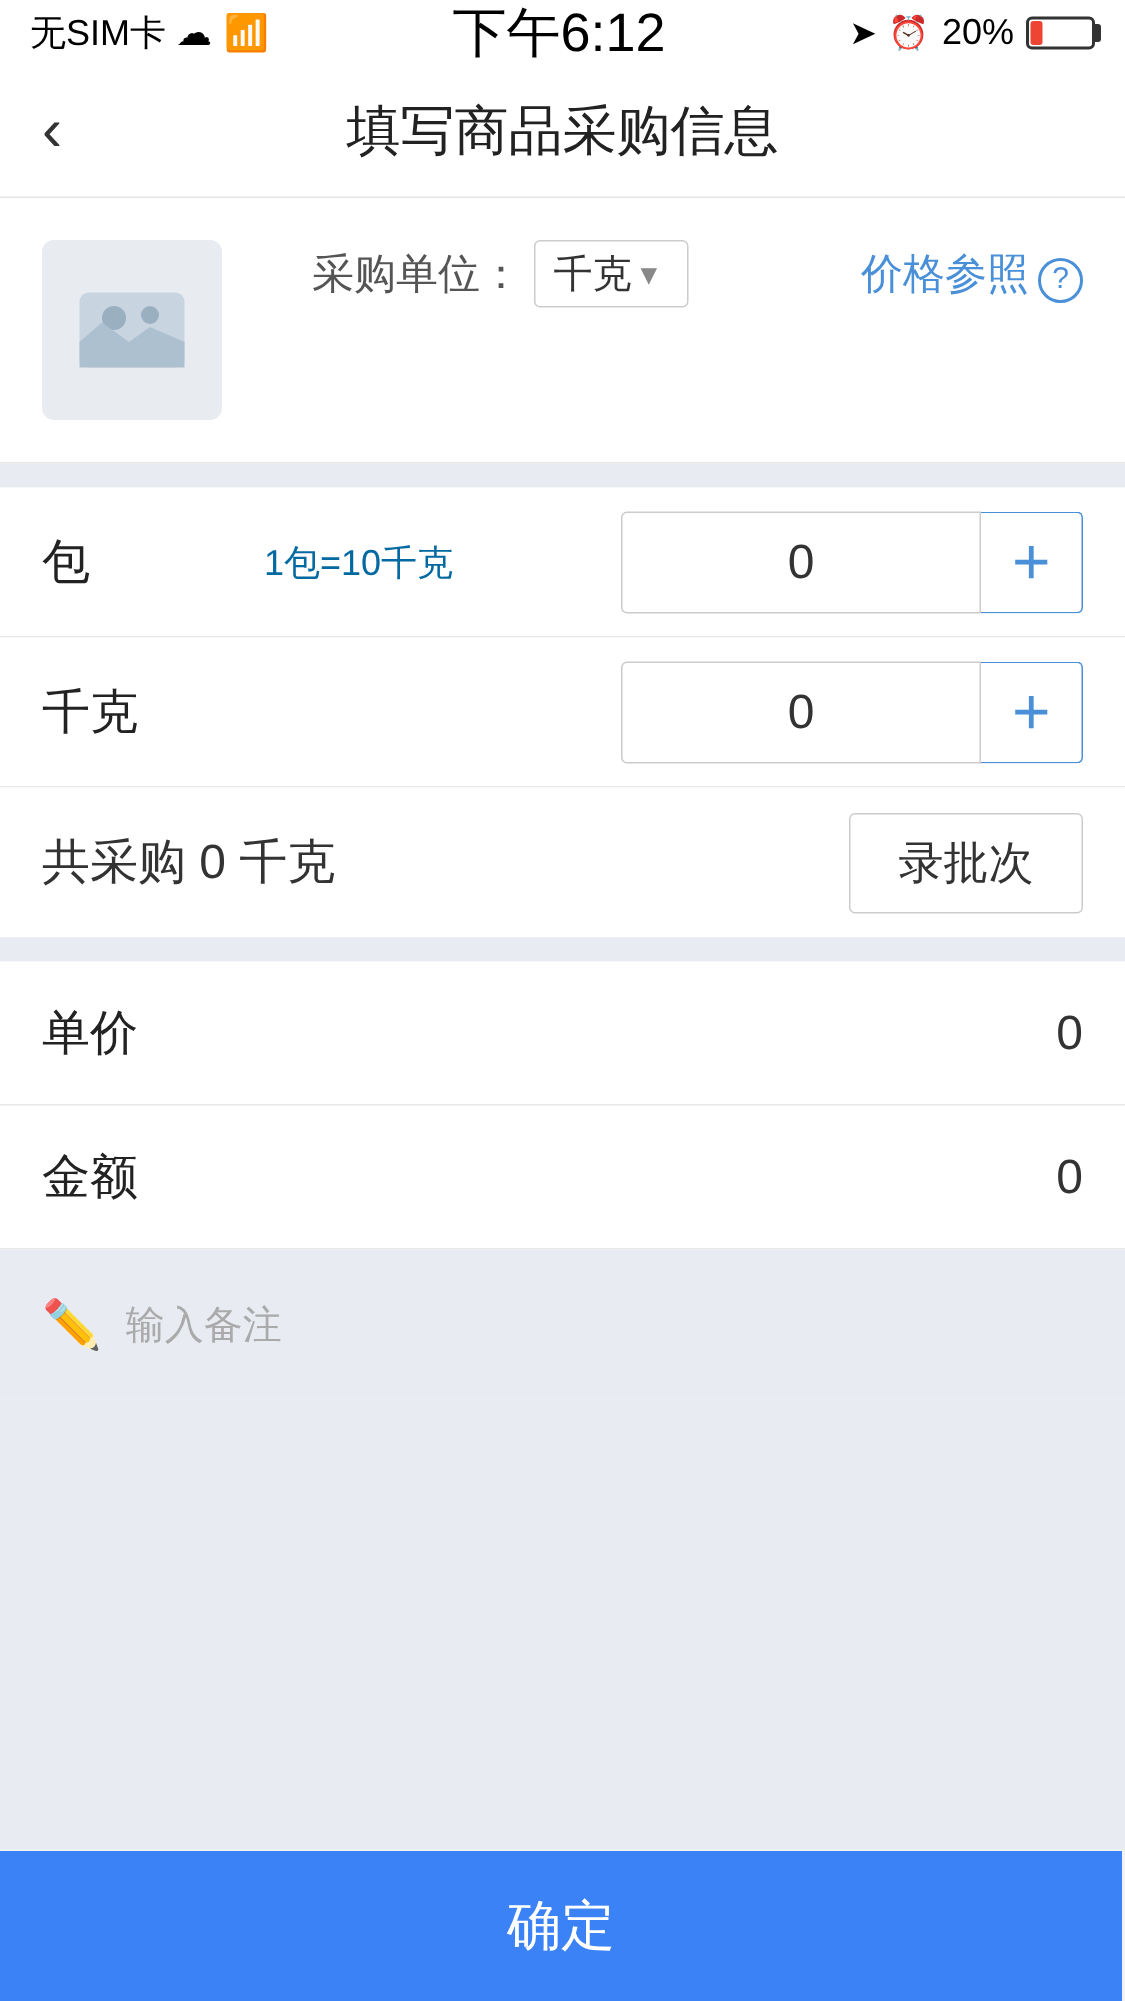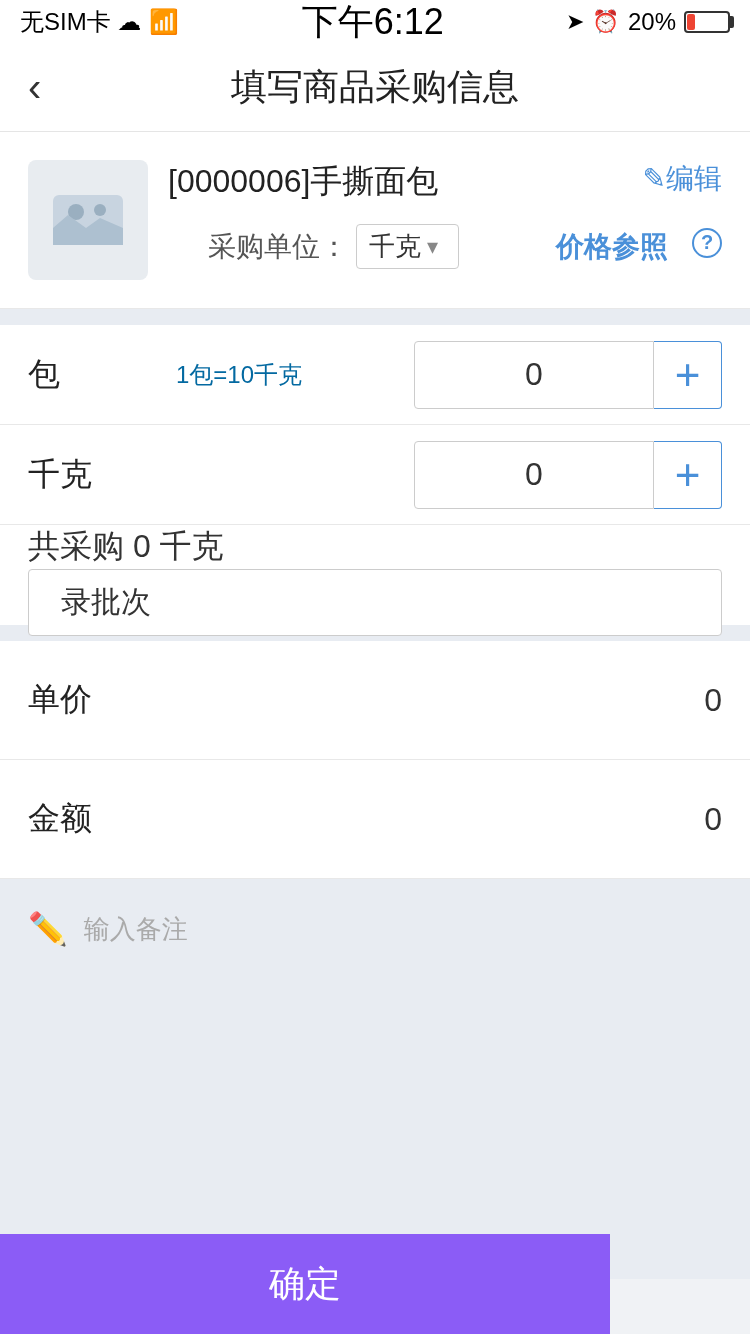--- a/index.html
+++ b/index.html
@@ -135,24 +135,23 @@
       position: relative;
       display: flex;
       align-items: center;
       gap: 6px;
       cursor: pointer;
     }
     .price-ref {
       color: #4a90d9;
       font-size: 28px;
       display: flex;
-      align-items: flex-start;
-      gap: 24px;
-      cursor: pointer;
-      font-weight: bold;
+      align-items: flex-end;
+      gap: 6px;
+      cursor: pointer;
     }
 
     
     .section-divider {
       height: 16px;
       background: #e8ecf2;
     }
 
     
     .input-section {
@@ -205,25 +204,25 @@
       display: flex;
       align-items: center;
       justify-content: center;
       cursor: pointer;
       line-height: 1;
     }
 
     
     .summary-row {
       display: flex;
+      align-items: center;
       justify-content: space-between;
       padding: 0 28px;
       height: 100px;
       background: #fff;
-      flex-direction: column;
     }
     .summary-text {
       font-size: 32px;
       color: #333;
     }
     .batch-btn {
       border: 1px solid #ccc;
       border-radius: 4px;
       padding: 12px 32px;
       font-size: 30px;
@@ -235,21 +234,21 @@
     
     .price-section {
       background: #fff;
       margin-top: 0;
     }
     .price-row {
       display: flex;
       align-items: center;
       justify-content: space-between;
       padding: 0 28px;
-      height: 119px;
+      height: 96px;
       border-bottom: 1px solid #e8e8e8;
     }
     .price-label {
       font-size: 32px;
       color: #222;
     }
     .price-value {
       font-size: 32px;
       color: #333;
     }
@@ -277,23 +276,23 @@
       background: #e8ecf2;
       flex: 1;
       min-height: 300px;
     }
 
     
     .footer {
       position: fixed;
       bottom: 0;
       left: 0;
-      width: 610px;
+      width: 748px;
       height: 100px;
-      background: #8b5cf6;
+      background: #3b82f6;
       display: flex;
       align-items: center;
       justify-content: center;
       cursor: pointer;
     }
     .footer-label {
       font-size: 36px;
       color: #fff;
       font-weight: 500;
     }
@@ -325,24 +324,20 @@
 <div class="product-card">
   <div class="product-image">
     <svg width="80" height="60" viewBox="0 0 80 60">
       <rect x="5" y="5" width="70" height="50" rx="6" fill="#c8d4e0"></rect>
       <circle cx="28" cy="22" r="8" fill="#9aafc0"></circle>
       <circle cx="52" cy="20" r="6" fill="#9aafc0"></circle>
       <path d="M5 38 L20 25 L38 38 L52 28 L75 38 L75 55 L5 55 Z" fill="#adc0d0"></path>
     </svg>
   </div>
   <div class="product-info">
-    <div class="product-name-row">
-      <span class="product-name">[0000006]手撕面包</span>
-      <span class="edit-link">✎编辑</span>
-    </div>
     <div class="unit-row">
       <div style="display:flex;align-items:center;gap:8px;">
         <span class="unit-label">采购单位：</span>
         <div class="unit-select">
           <span>千克</span>
           <span style="font-size:22px;color:#888;">▾</span>
         </div>
       </div>
       <div class="price-ref">
         <span>价格参照</span>

